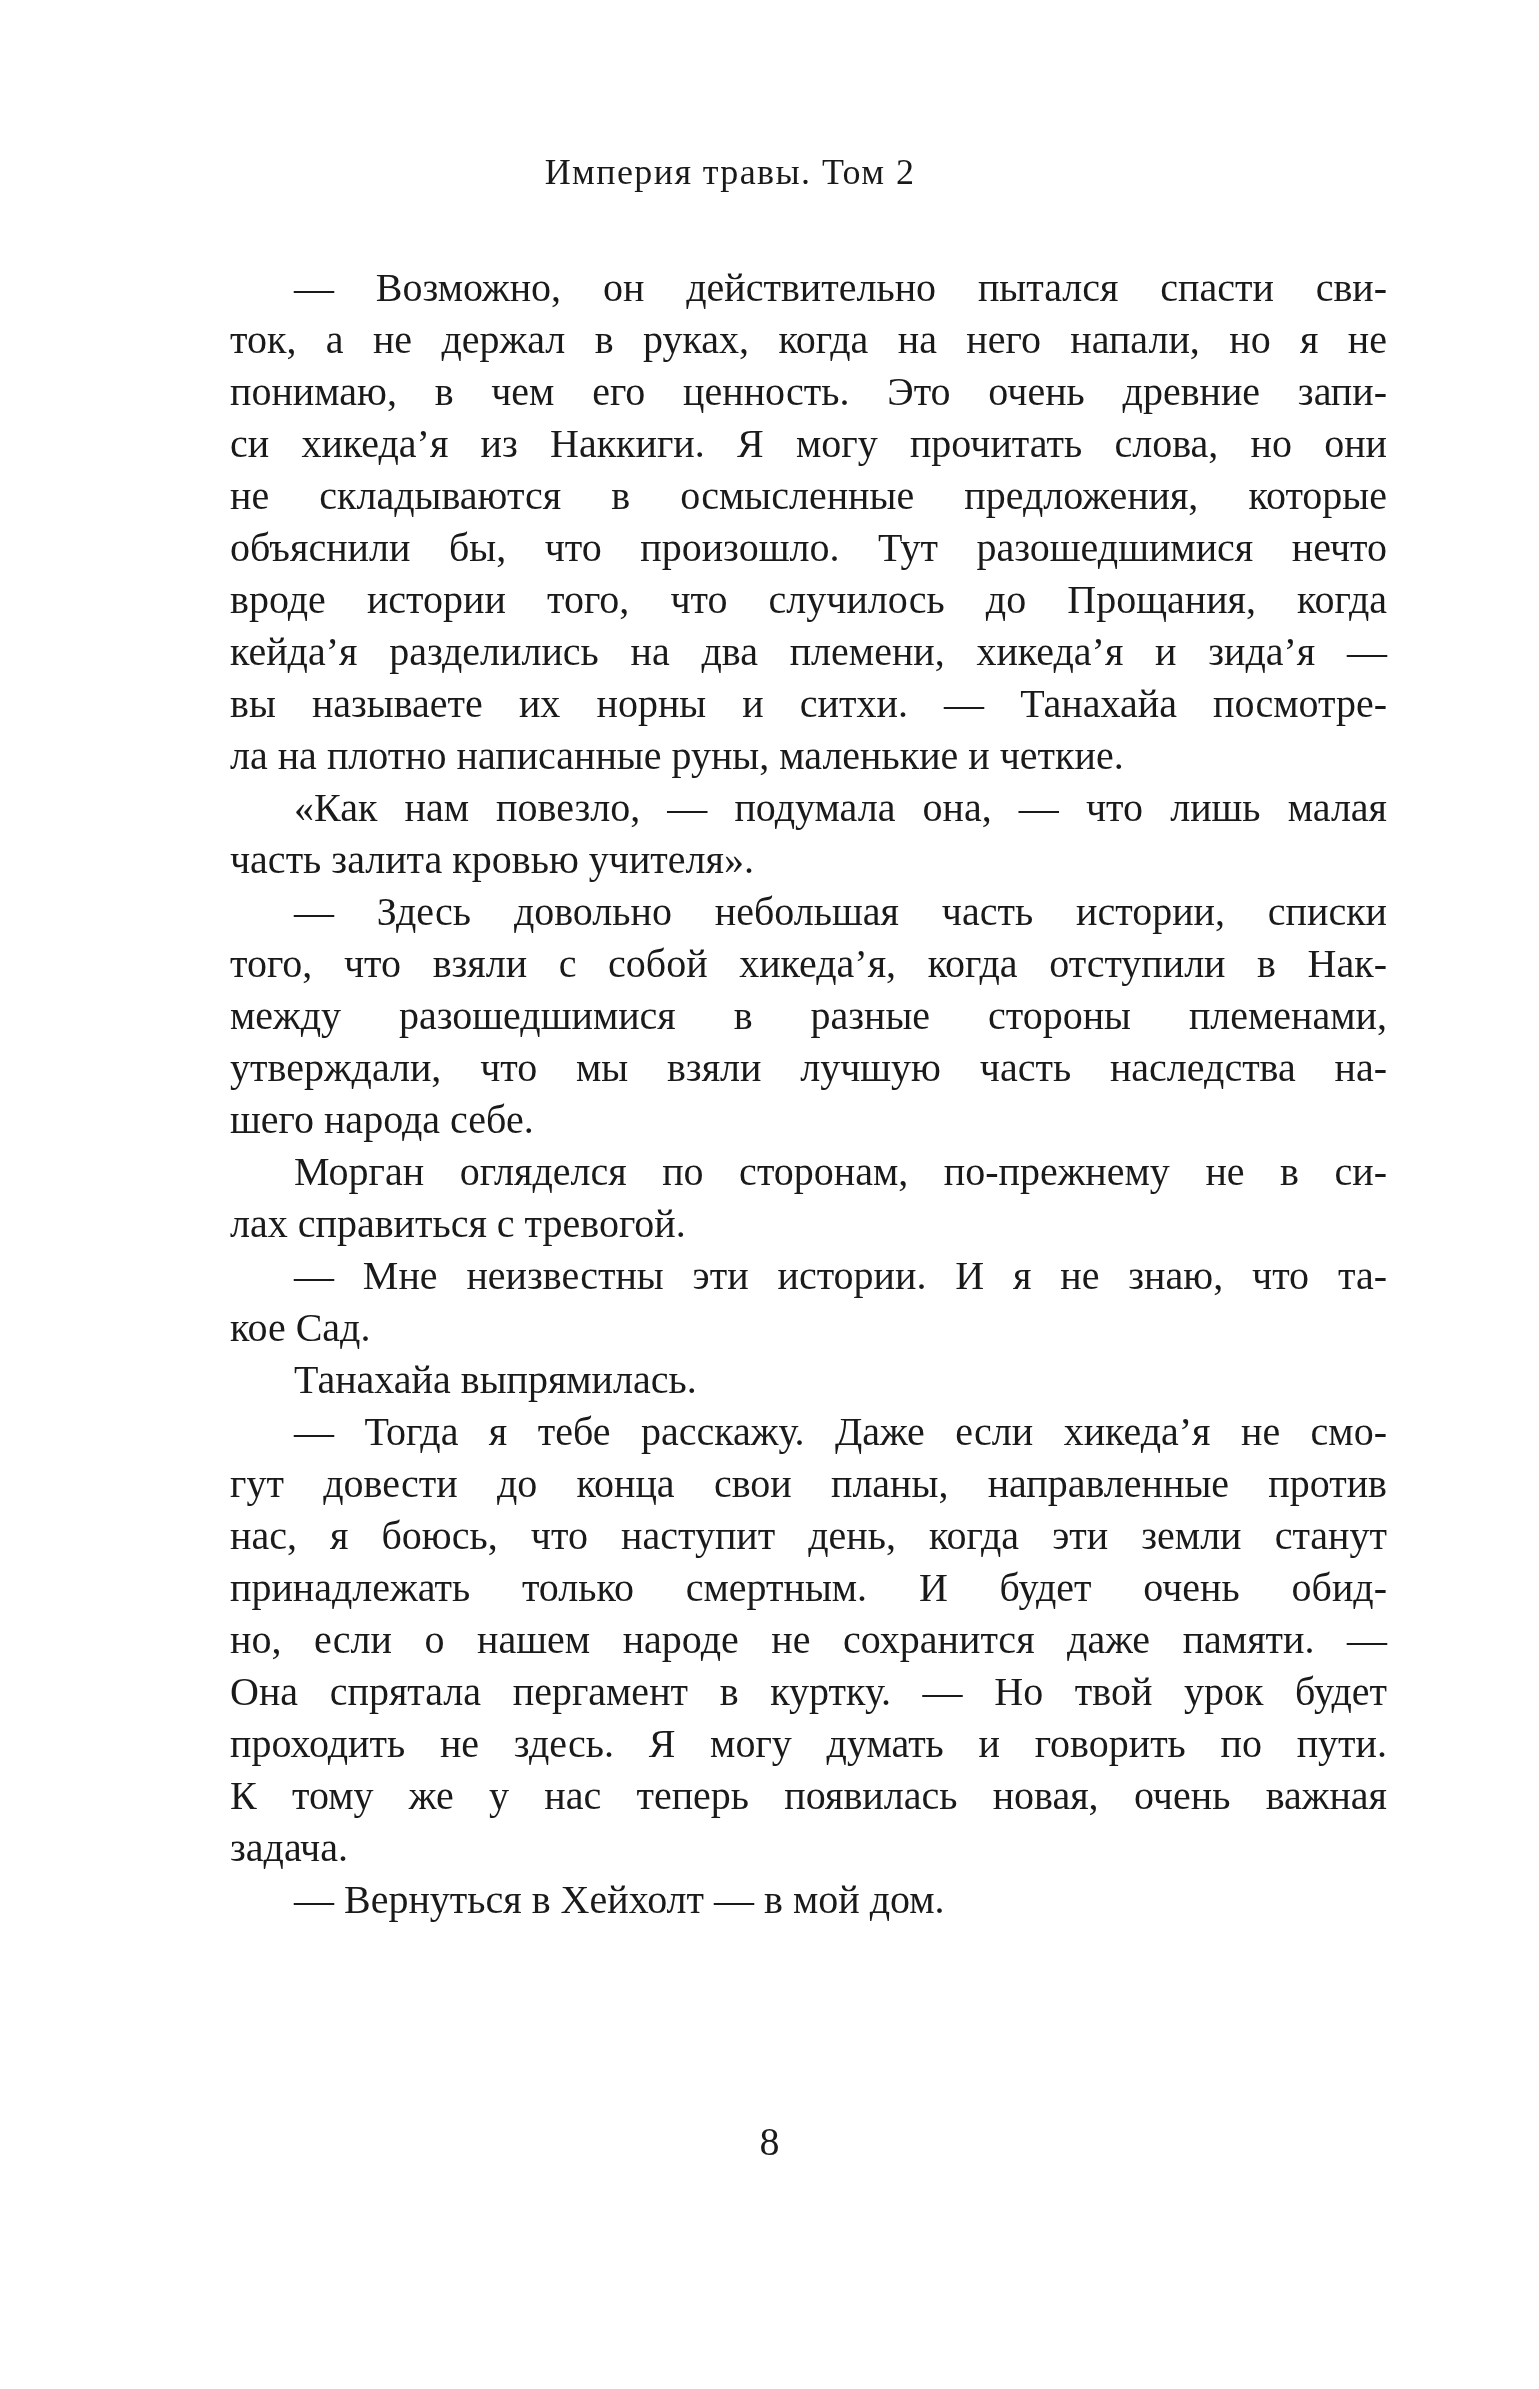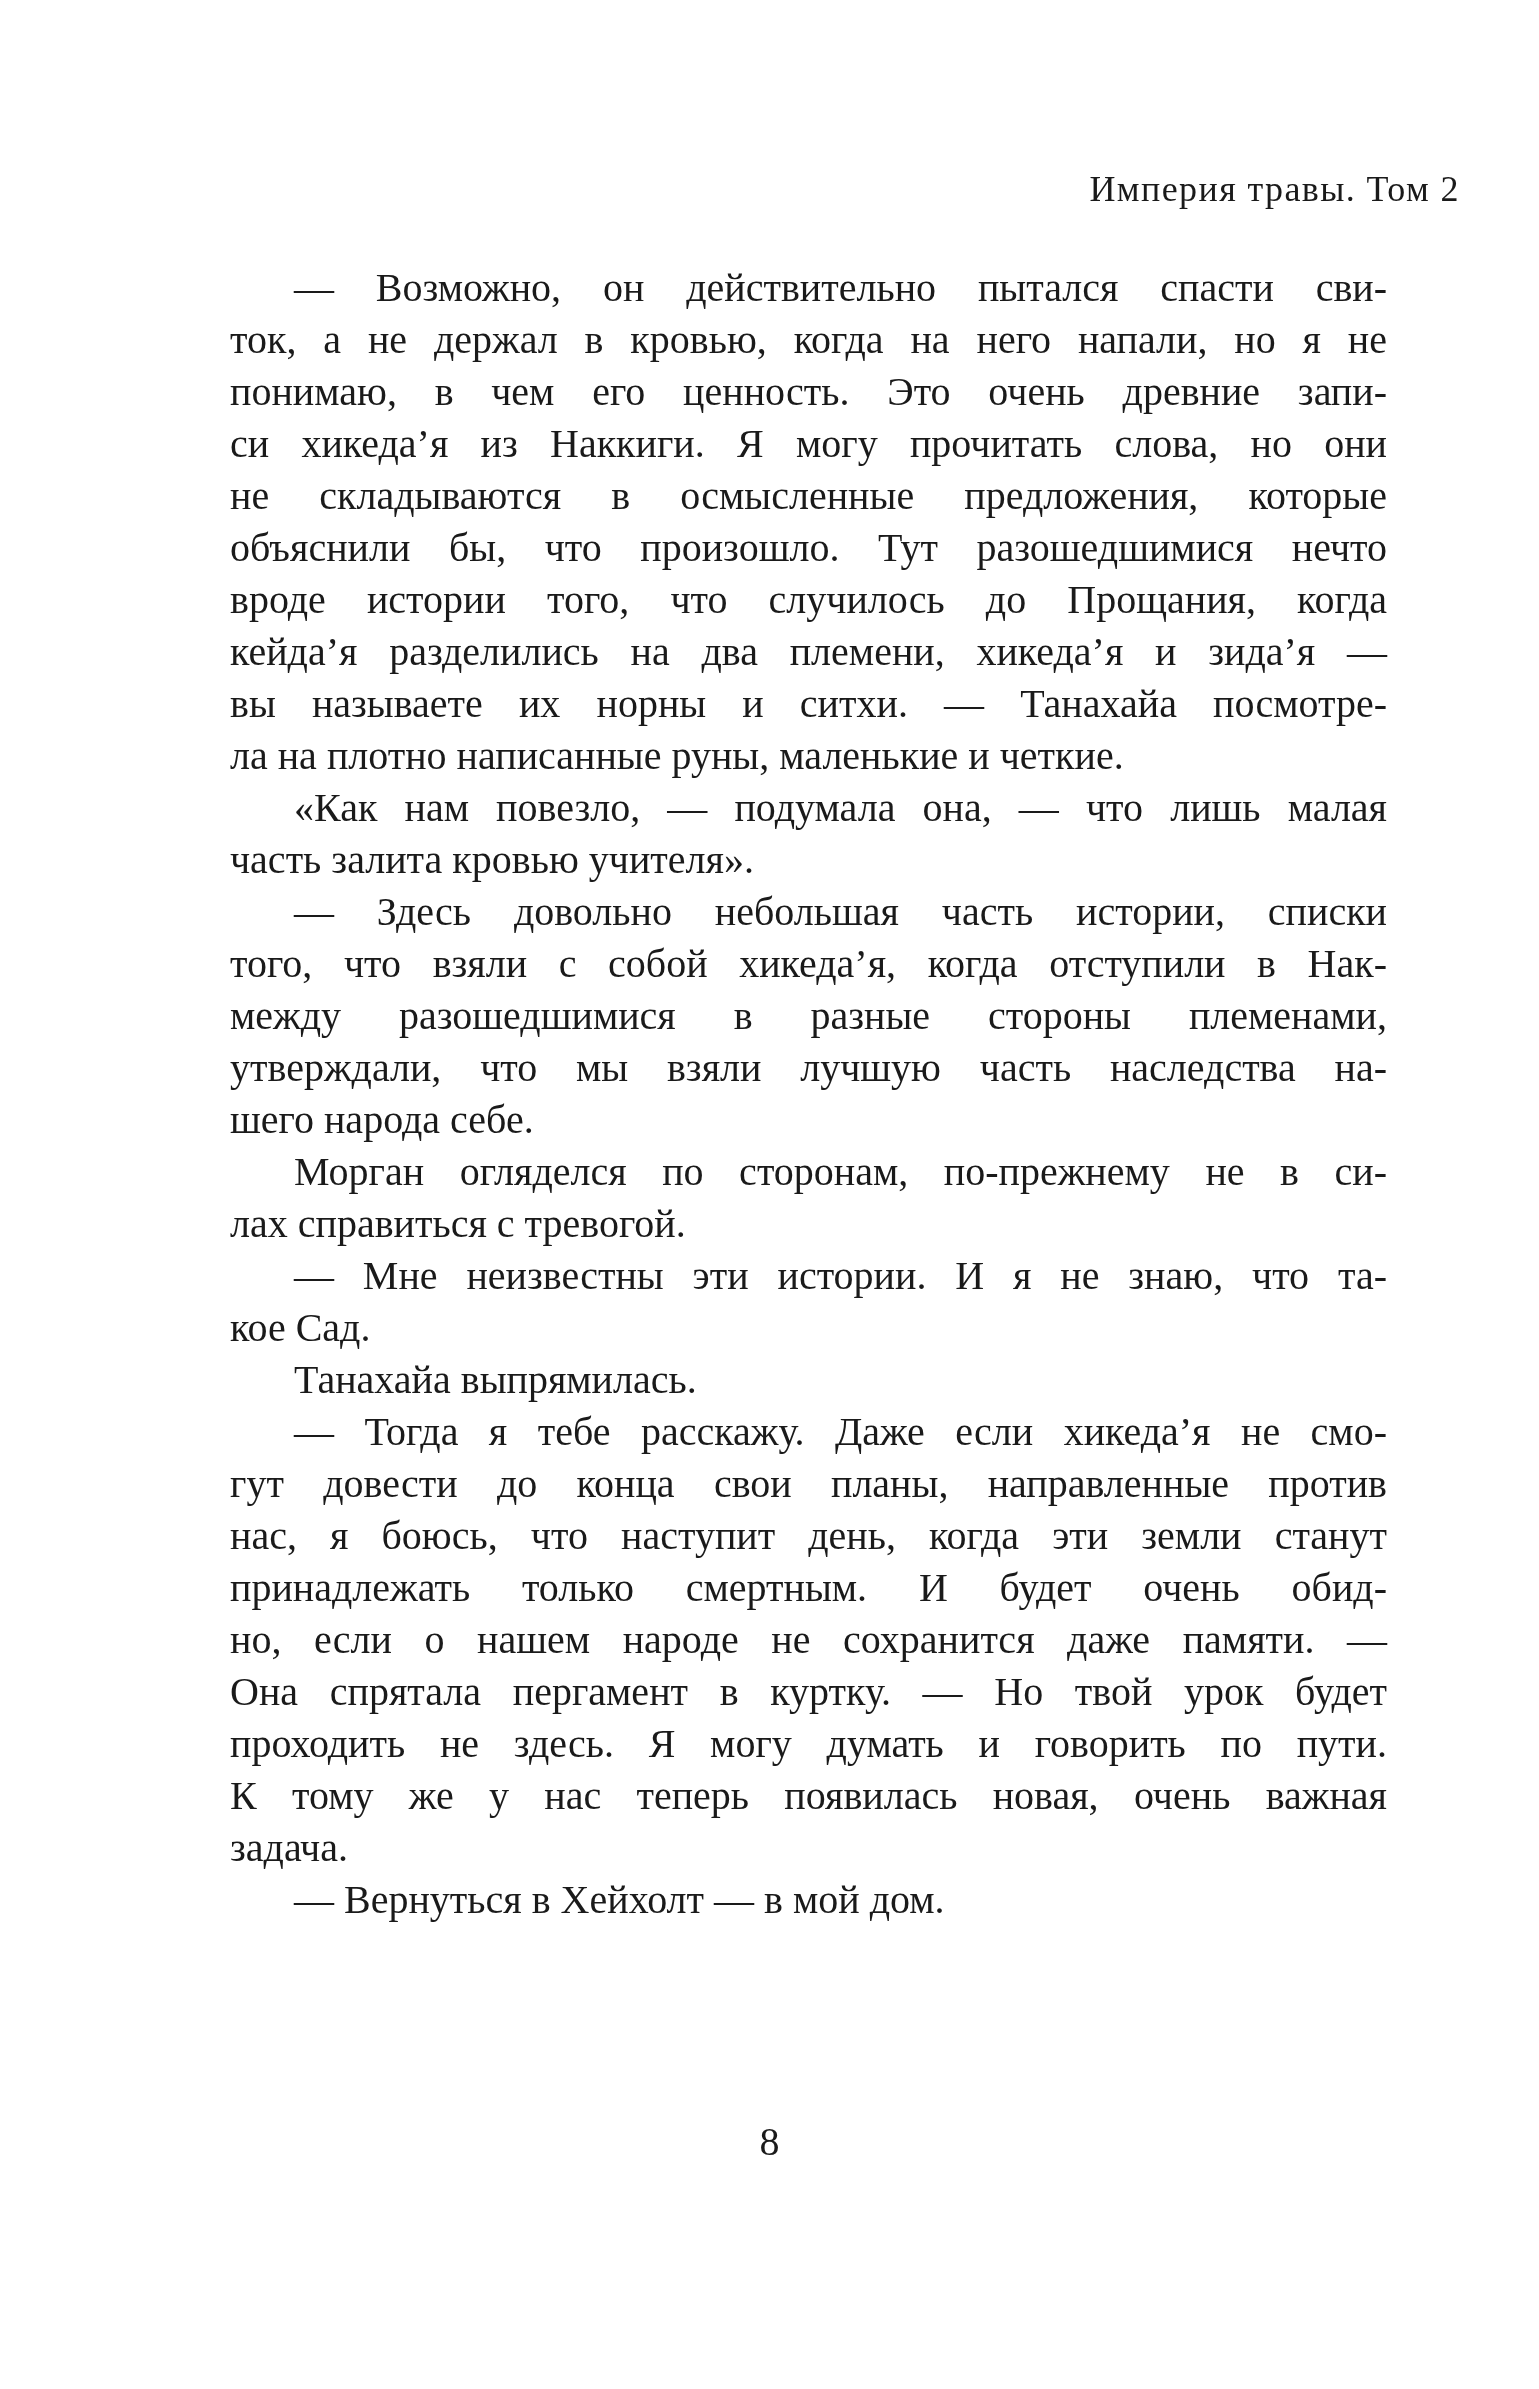--- a/index.html
+++ b/index.html
@@ -12,22 +12,22 @@
       height: 2389px;
       position: relative;
       overflow: hidden;
       color: #1a1a1a;
       font-family: "Liberation Serif", "DejaVu Serif", serif;
     }
     .running-header {
       position: absolute;
       left: 0;
       width: 1460px;
-      top: 164px;
-      text-align: right;
+      top: 147px;
+      text-align: center;
       font-size: 36px;
       letter-spacing: 1.4px;
       line-height: 51px;
     }
     .body-text {
       position: absolute;
       left: 230px;
       top: 262px;
       width: 1157px;
       font-size: 40px;
@@ -56,21 +56,21 @@
       line-height: 51px;
     }
   </style>
 </head>
 <body>
 
 <div class="running-header">Империя травы. Том 2</div>
 
 <div class="body-text">
   <span class="line indent">— Возможно, он действительно пытался спасти сви-</span>
-  <span class="line">ток, а не держал в кровью, когда на него напали, но я не</span>
+  <span class="line">ток, а не держал в руках, когда на него напали, но я не</span>
   <span class="line">понимаю, в чем его ценность. Это очень древние запи-</span>
   <span class="line">си хикеда’я из Наккиги. Я могу прочитать слова, но они</span>
   <span class="line">не складываются в осмысленные предложения, которые</span>
   <span class="line">объяснили бы, что произошло. Тут разошедшимися нечто</span>
   <span class="line">вроде истории того, что случилось до Прощания, когда</span>
   <span class="line">кейда’я разделились на два племени, хикеда’я и зида’я —</span>
   <span class="line">вы называете их норны и ситхи. — Танахайа посмотре-</span>
   <span class="line last">ла на плотно написанные руны, маленькие и четкие.</span>
   <span class="line indent">«Как нам повезло, — подумала она, — что лишь малая</span>
   <span class="line last">часть залита кровью учителя».</span>

